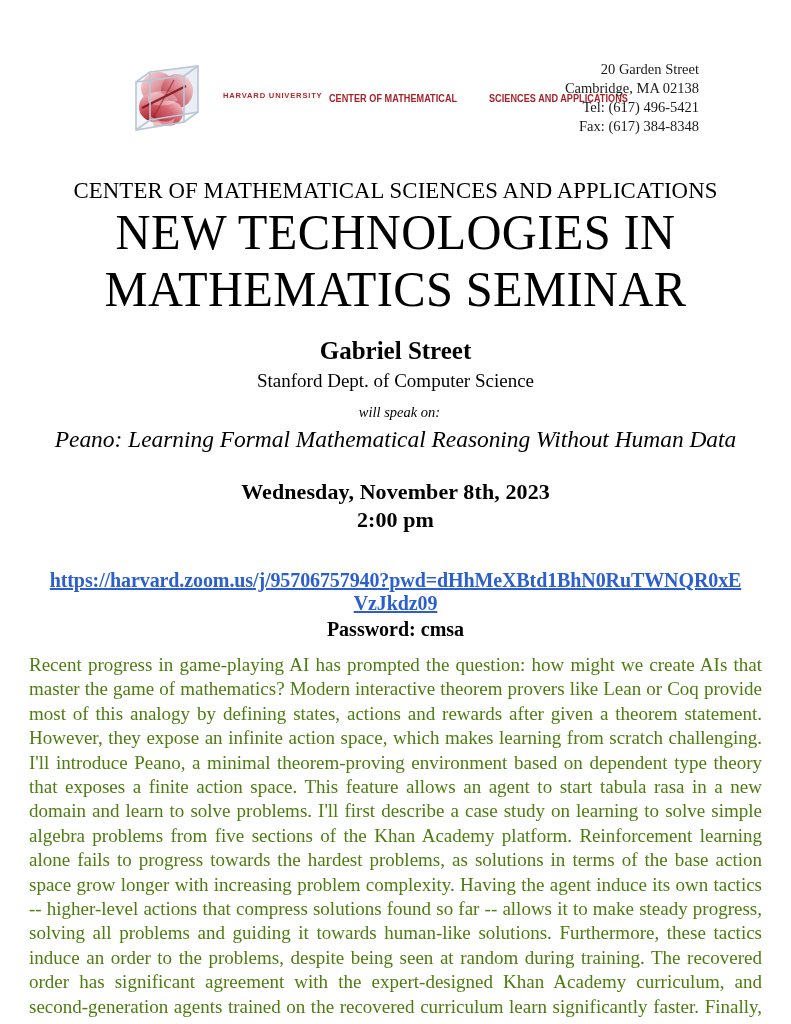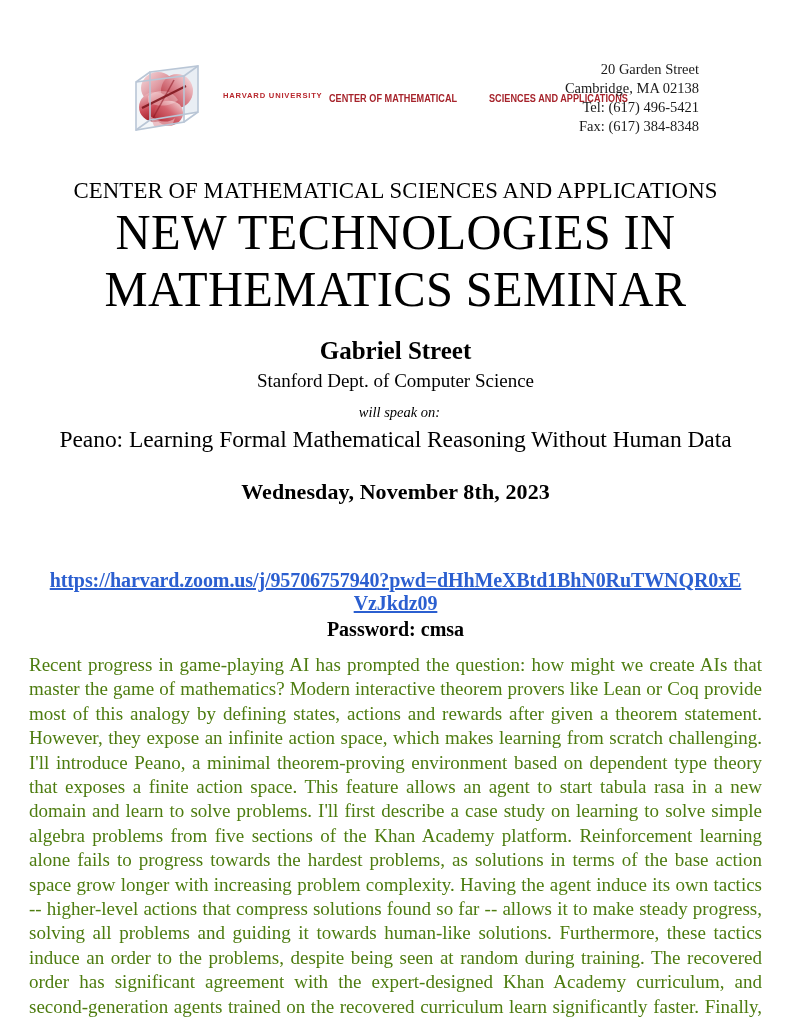--- a/index.html
+++ b/index.html
@@ -131,20 +131,21 @@
     font-style: italic;
   }
   .talk-title {
     position: absolute;
     top: 426px;
     left: 0;
     width: 791px;
     text-align: center;
     font-size: 23.5px;
     letter-spacing: -0.05px;
+    font-style: italic;
   }
 
   
   .when-where {
     position: absolute;
     top: 478px;
     left: 0;
     width: 791px;
     text-align: center;
     font-size: 22px;
@@ -275,20 +276,21 @@
     <div>MATHEMATICS SEMINAR</div>
   </div>
 
   <div class="speaker-name">Gabriel Street</div>
   <div class="speaker-affil">Stanford Dept. of Computer Science</div>
   <div class="will-speak">will speak on:</div>
   <div class="talk-title">Peano: Learning Formal Mathematical Reasoning Without Human Data</div>
 
   <div class="when-where">
     <div>Wednesday, November 8th, 2023</div>
+    <div>2:00 pm</div>
   </div>
 
   <div class="zoom-block">
     <a class="zoom-link" href="#"><span>https://harvard.zoom.us/j/95706757940?pwd=dHhMeXBtd1BhN0Ru</span><span>TWNQR0xEVzJkdz09</span></a>
     <div class="zoom-password">Password: cmsa</div>
   </div>
 
   <div class="abstract">Recent progress in game-playing AI has prompted the question: how might we create AIs that master the game of mathematics? Modern interactive theorem provers like Lean or Coq provide most of this analogy by defining states, actions and rewards after given a theorem statement. However, they expose an infinite action space, which makes learning from scratch challenging. I'll introduce Peano, a minimal theorem-proving environment based on dependent type theory that exposes a finite action space. This feature allows an agent to start tabula rasa in a new domain and learn to solve problems. I'll first describe a case study on learning to solve simple algebra problems from five sections of the Khan Academy platform. Reinforcement learning alone fails to progress towards the hardest problems, as solutions in terms of the base action space grow longer with increasing problem complexity. Having the agent induce its own tactics -- higher-level actions that compress solutions found so far -- allows it to make steady progress, solving all problems and guiding it towards human-like solutions. Furthermore, these tactics induce an order to the problems, despite being seen at random during training. The recovered order has significant agreement with the expert-designed Khan Academy curriculum, and second-generation agents trained on the recovered curriculum learn significantly faster. Finally, I'll describe ongoing work on solving the Natural Number Game -- a popular introduction to theorem proving in Lean for mathematicians. The finite action space allows us to train agents by borrowing ideas from curiosity-driven exploration in Reinforcement Learning. Notably, simply trying to find "interesting" consequences of the hypotheses of a theorem -- as measured by the surprisal of a language model -- often leads to proving the theorem itself.</div>
 
 </div>

